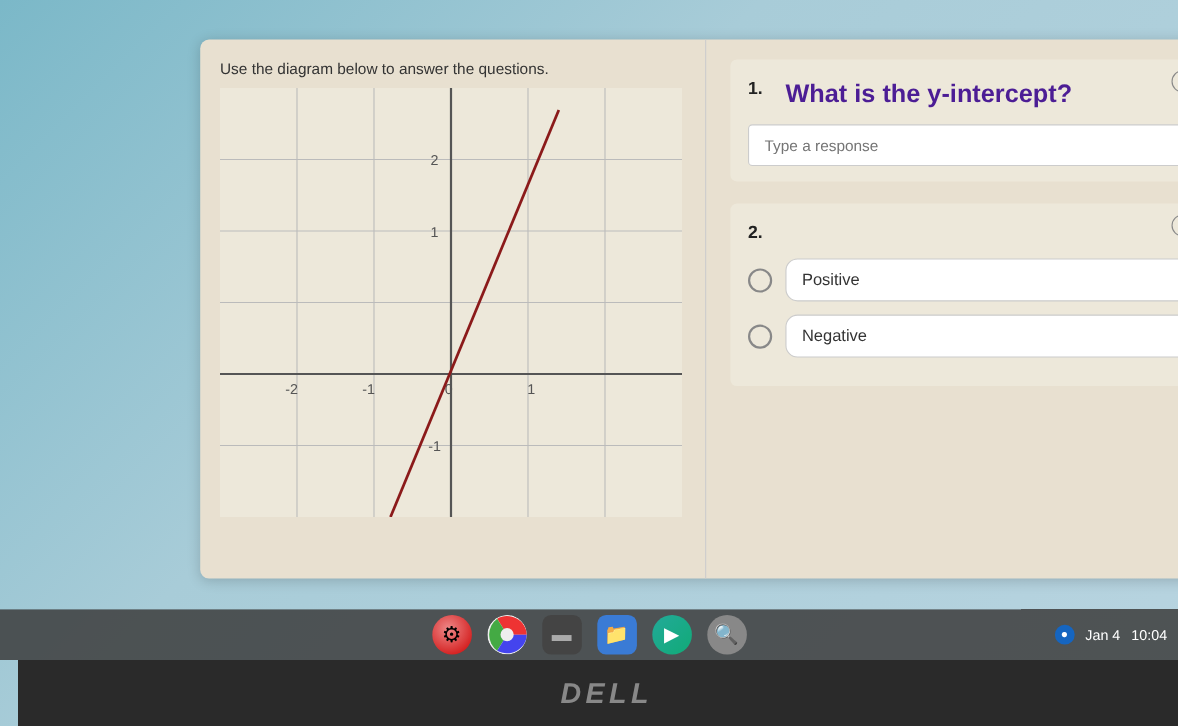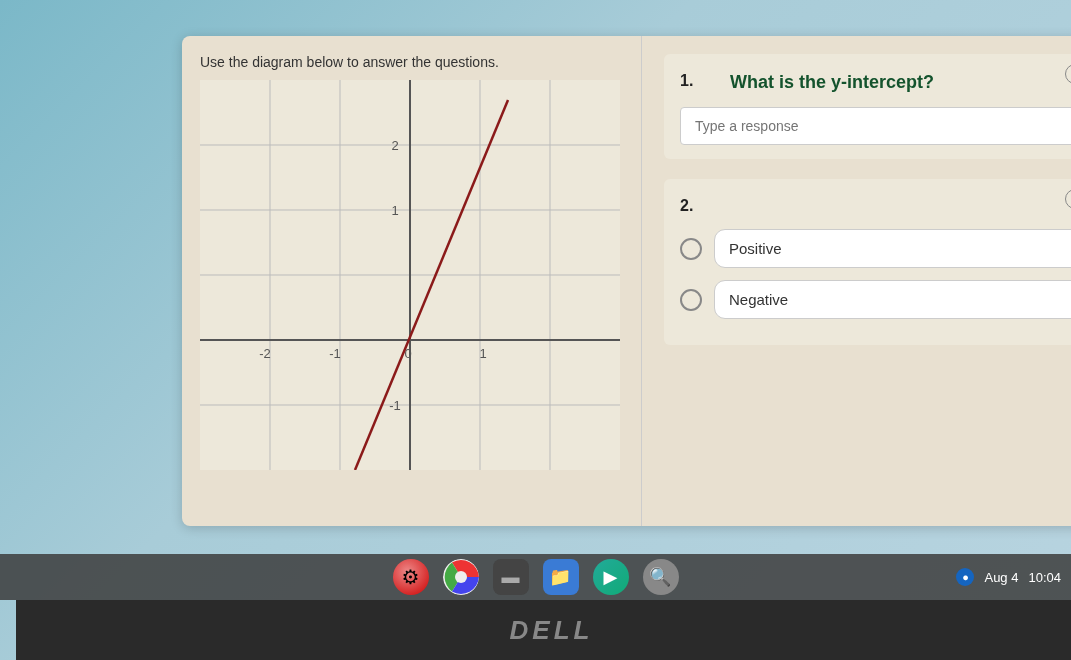--- a/index.html
+++ b/index.html
@@ -73,24 +73,23 @@
     }
 
     .question-number {
       font-size: 16px;
       font-weight: 600;
       color: #222;
       min-width: 24px;
     }
 
     .question-text {
-      font-size: 18px;
+      font-size: 23px;
       font-weight: 700;
-      color: #14532d;
-      margin-left: 16px;
+      color: #4c1d95;
     }
 
     .text-input {
       width: 100%;
       padding: 10px 14px;
       background: #fff;
       border: 1px solid #ccc;
       border-radius: 4px;
       font-size: 14px;
       color: #8b5cf6;
@@ -328,19 +327,19 @@
   <div class="taskbar-icon" style="background:linear-gradient(135deg,#2a9,#1a7); width:36px; height:36px; border-radius:50%;">
     <span style="font-size:18px; color:#fff;">▶</span>
   </div>
   <div class="taskbar-icon" style="background:#888; width:36px; height:36px; border-radius:50%;">
     <span style="font-size:18px; color:#fff;">🔍</span>
   </div>
 </div>
 
 <div class="taskbar-right">
   <div class="taskbar-dot">●</div>
-  <span>Aug 4</span>
+  <span>Jan 4</span>
   <span>10:04</span>
 </div>
 
 <div class="bottom-bar">
   <span class="dell-logo">DELL</span>
 </div>
 
 </body></html>

